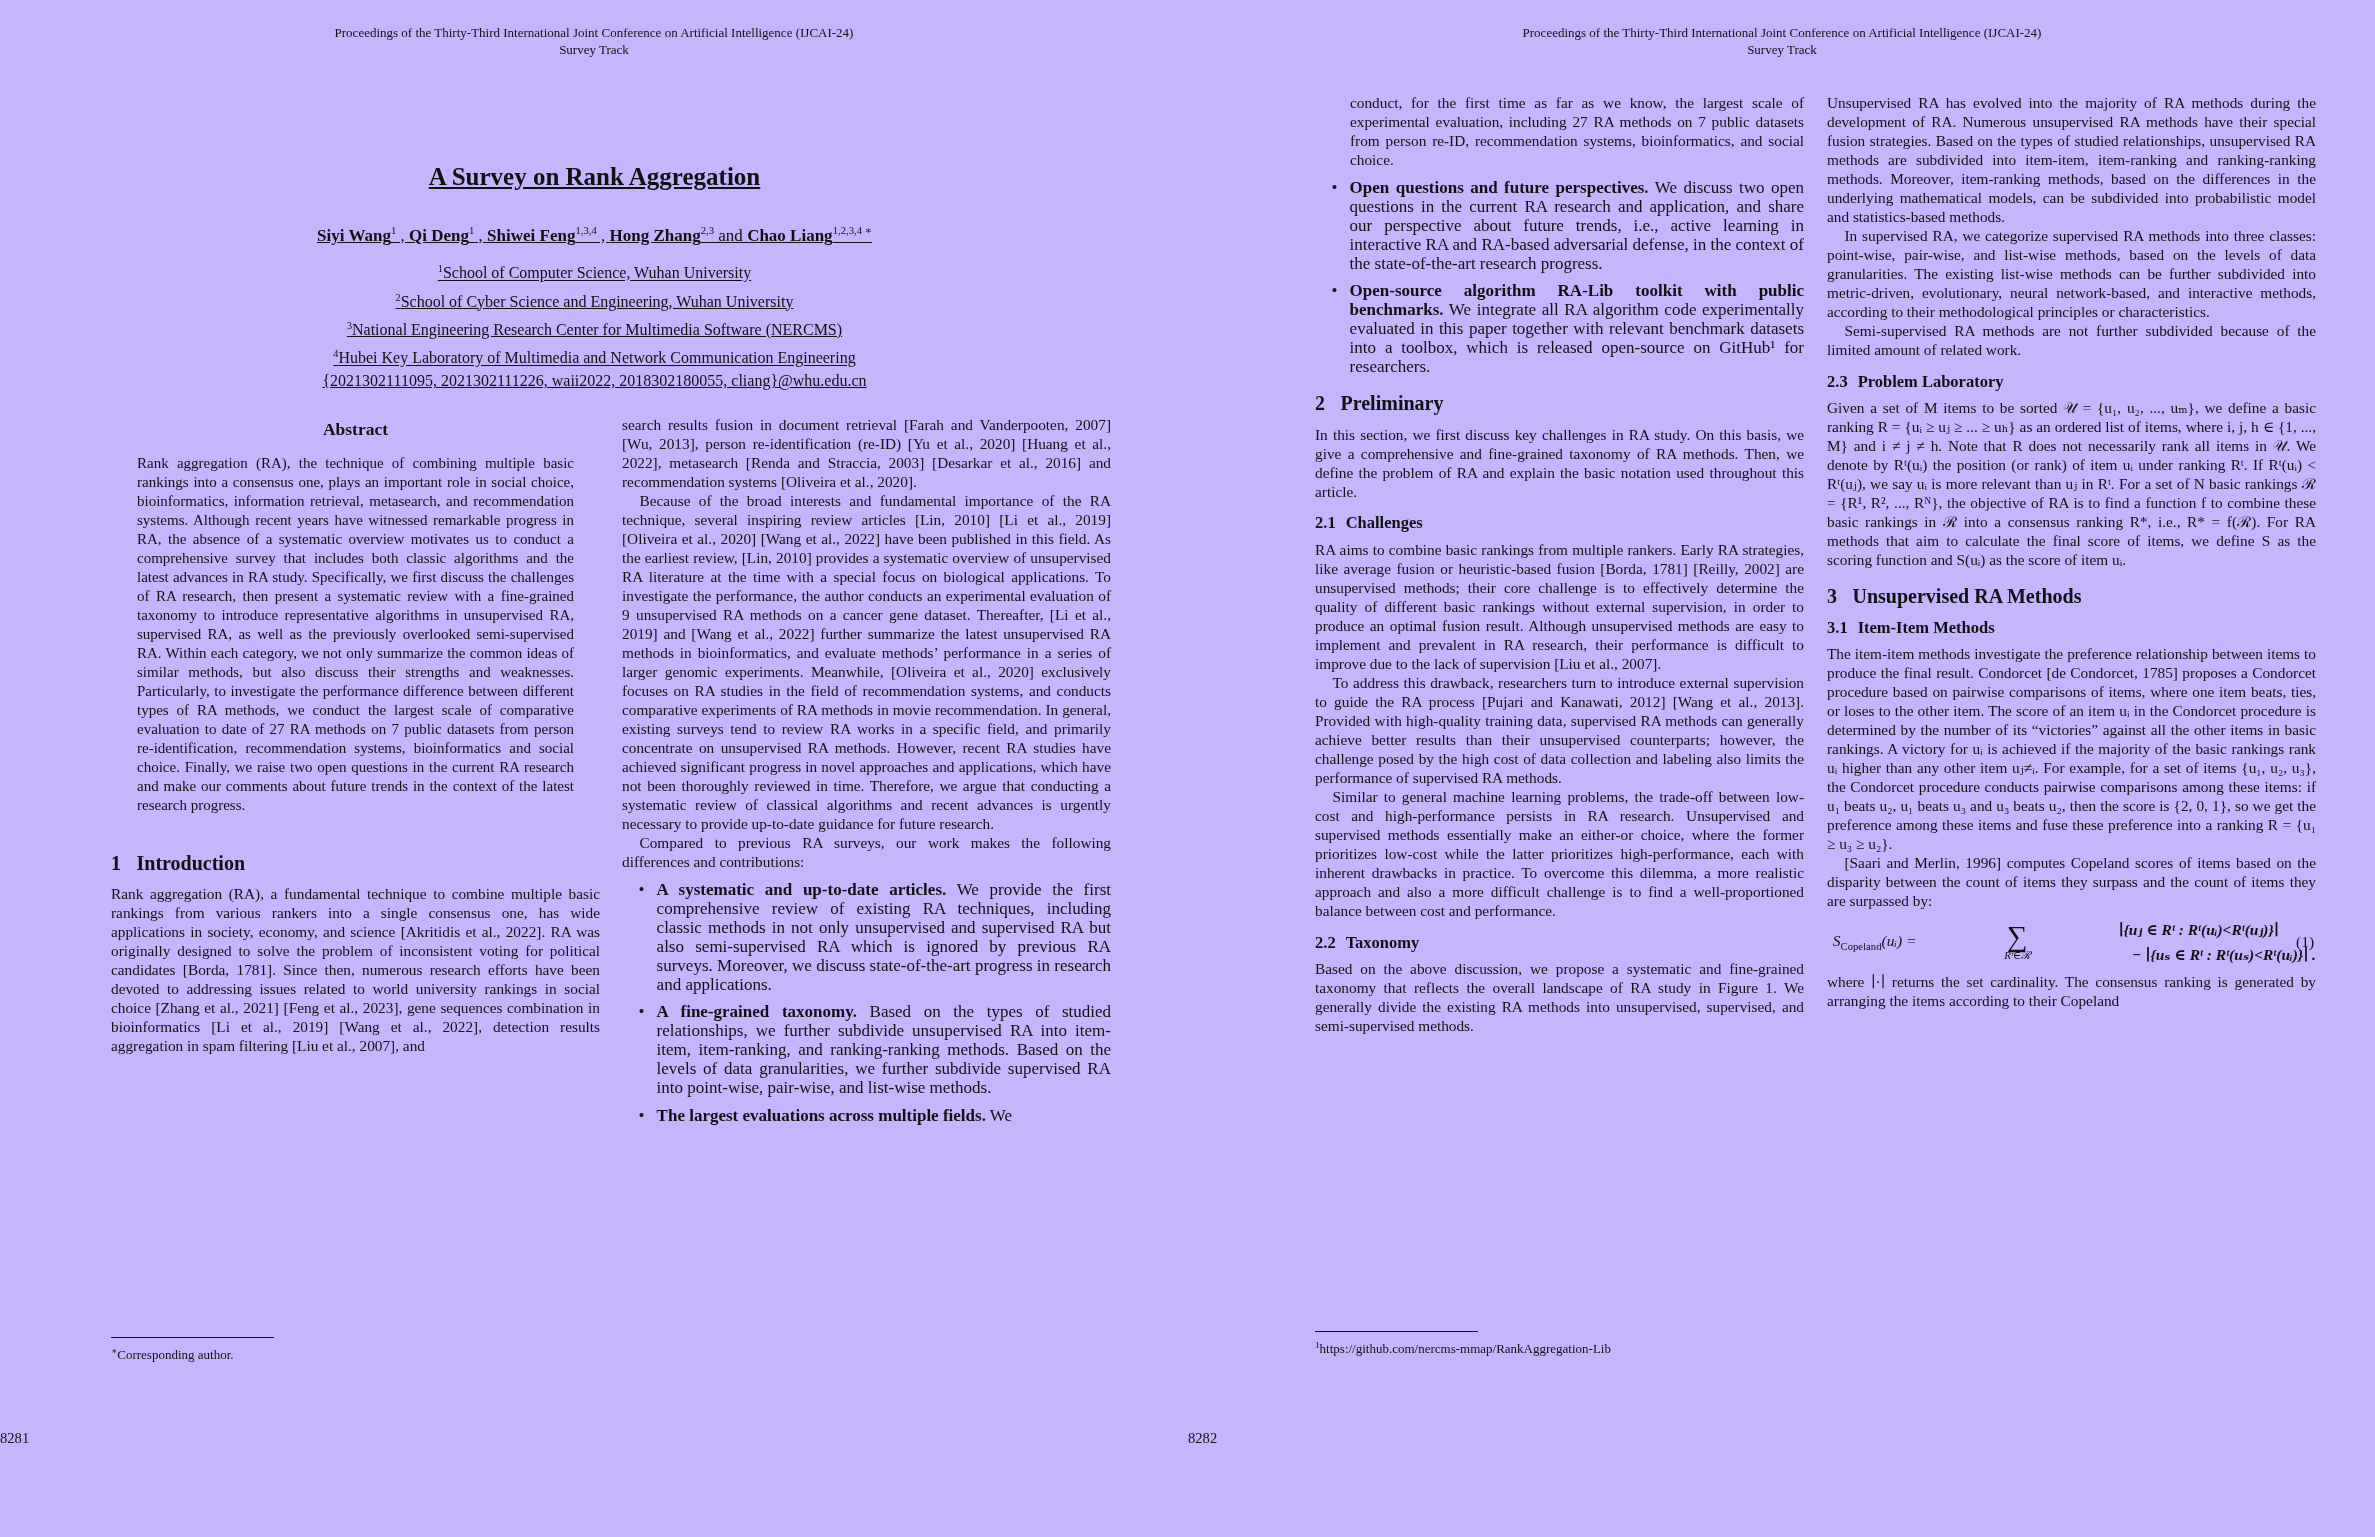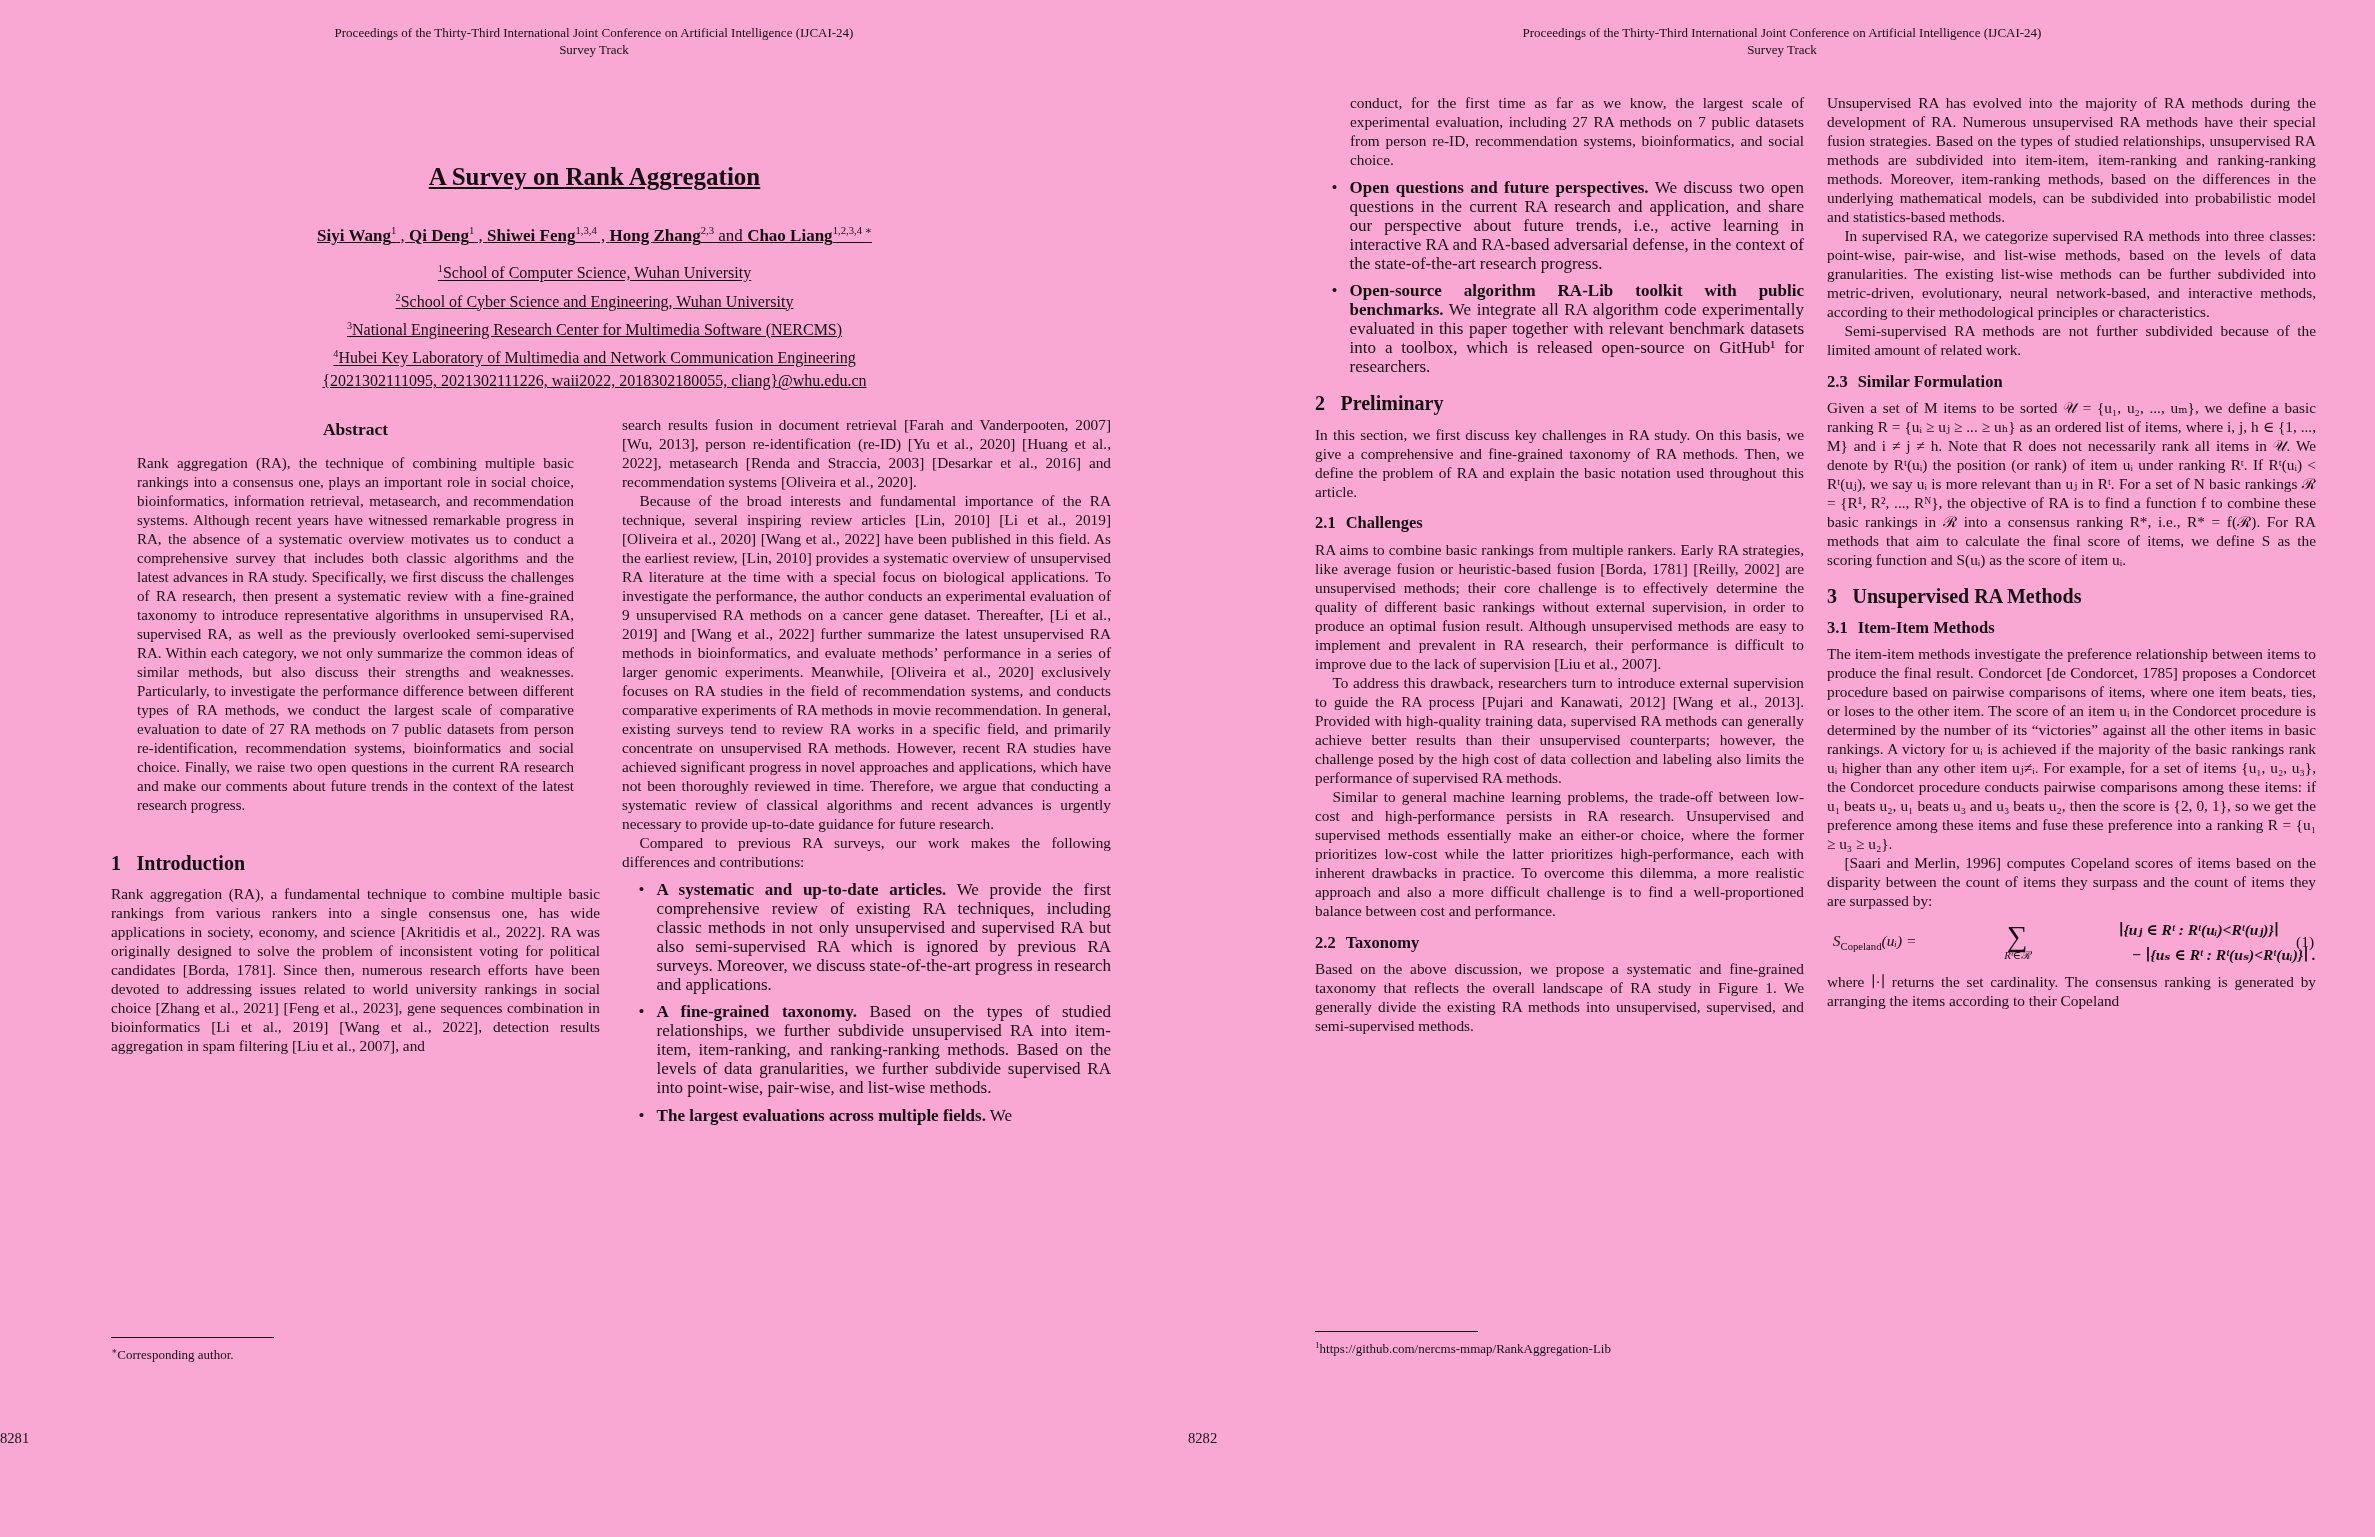--- a/index.html
+++ b/index.html
@@ -1,18 +1,18 @@
 <!DOCTYPE html>
 <html lang="en"><head>
 <meta charset="utf-8">
 <style>
   html,body{margin:0;padding:0;background:#ffffff;}
   #canvas{position:relative;width:2375px;height:1537px;background:#ffffff;
           font-family:"Liberation Serif","DejaVu Serif",serif;color:#111;}
-  .page{position:absolute;top:0;width:1188px;height:1537px;background:#f9a8d4;}
+  .page{position:absolute;top:0;width:1188px;height:1537px;background:#c4b5fd;}
   #page1{left:0;} #page2{left:1188px;}
 
   .running-header{position:absolute;top:25px;left:0;width:100%;text-align:center;
                   font-size:13px;line-height:16.5px;color:#111;}
   .page-number{position:absolute;top:1430px;left:0;width:100%;text-align:left;font-size:14.6px;}
 
   
   .title-block{position:absolute;top:163px;left:87px;width:1015px;text-align:center;text-decoration:underline;}
   .paper-title{font-size:25px;font-weight:bold;margin:0 0 33px 0;}
   .author-line{font-size:17px;margin:0 0 11.6px 0;}
@@ -149,21 +149,21 @@
     <div class="footnote" id="fn2">
       <div class="rule"></div>
       <div><sup>1</sup><span>https://github.com/nercms-mmap/RankAggregation-Lib</span></div>
     </div>
 
     <div class="col" id="p2c2">
       <p class="body">Unsupervised RA has evolved into the majority of RA methods during the development of RA. Numerous unsupervised RA methods have their special fusion strategies. Based on the types of studied relationships, unsupervised RA methods are subdivided into item-item, item-ranking and ranking-ranking methods. Moreover, item-ranking methods, based on the differences in the underlying mathematical models, can be subdivided into probabilistic model and statistics-based methods.</p>
       <p class="body indent">In supervised RA, we categorize supervised RA methods into three classes:  point-wise, pair-wise, and list-wise methods, based on the levels of data granularities.  The existing list-wise methods can be further subdivided into metric-driven, evolutionary, neural network-based, and interactive methods, according to their methodological principles or characteristics.</p>
       <p class="body indent">Semi-supervised RA methods are not further subdivided because of the limited amount of related work.</p>
       <div class="subsec-head">
-        <span class="num">2.3</span><span>Similar Formulation</span>
+        <span class="num">2.3</span><span>Problem Laboratory</span>
       </div>
       <p class="body">Given a set of M items to be sorted 𝒰 = {u₁, u₂, ..., uₘ}, we define a basic ranking R = {uᵢ ≥ uⱼ ≥ ... ≥ uₕ} as an ordered list of items, where i, j, h ∈ {1, ..., M} and i ≠ j ≠ h. Note that R does not necessarily rank all items in 𝒰.  We denote by Rᵗ(uᵢ) the position (or rank) of item uᵢ under ranking Rᵗ.  If Rᵗ(uᵢ) &lt; Rᵗ(uⱼ), we say uᵢ is more relevant than uⱼ in Rᵗ. For a set of N basic rankings ℛ = {R¹, R², ..., Rᴺ}, the objective of RA is to find a function f to combine these basic rankings in ℛ into a consensus ranking R*, i.e., R* = f(ℛ). For RA methods that aim to calculate the final score of items, we define S as the scoring function and S(uᵢ) as the score of item uᵢ.</p>
       <div class="sec-head">
         <span class="num">3</span><span>Unsupervised RA Methods</span>
       </div>
       <div class="subsec-head" style="margin-top:3.9px;">
         <span class="num">3.1</span><span>Item-Item Methods</span>
       </div>
       <p class="body">The item-item methods investigate the preference relationship between items to produce the final result. Condorcet  [de Condorcet, 1785] proposes a Condorcet procedure based on pairwise comparisons of items, where one item beats, ties, or loses to the other item.  The score of an item uᵢ in the Condorcet procedure is determined by the number of its “victories” against all the other items in basic rankings.  A victory for uᵢ is achieved if the majority of the basic rankings rank uᵢ higher than any other item uⱼ≠ᵢ. For example, for a set of items {u₁, u₂, u₃}, the Condorcet procedure conducts pairwise comparisons among these items:  if u₁ beats u₂, u₁ beats u₃ and u₃ beats u₂, then the score is {2, 0, 1}, so we get the preference among these items and fuse these preference into a ranking R = {u₁ ≥ u₃ ≥ u₂}.</p>
       <p class="body indent">[Saari and Merlin, 1996] computes Copeland scores of items based on the disparity between the count of items they surpass and the count of items they are surpassed by:</p>

